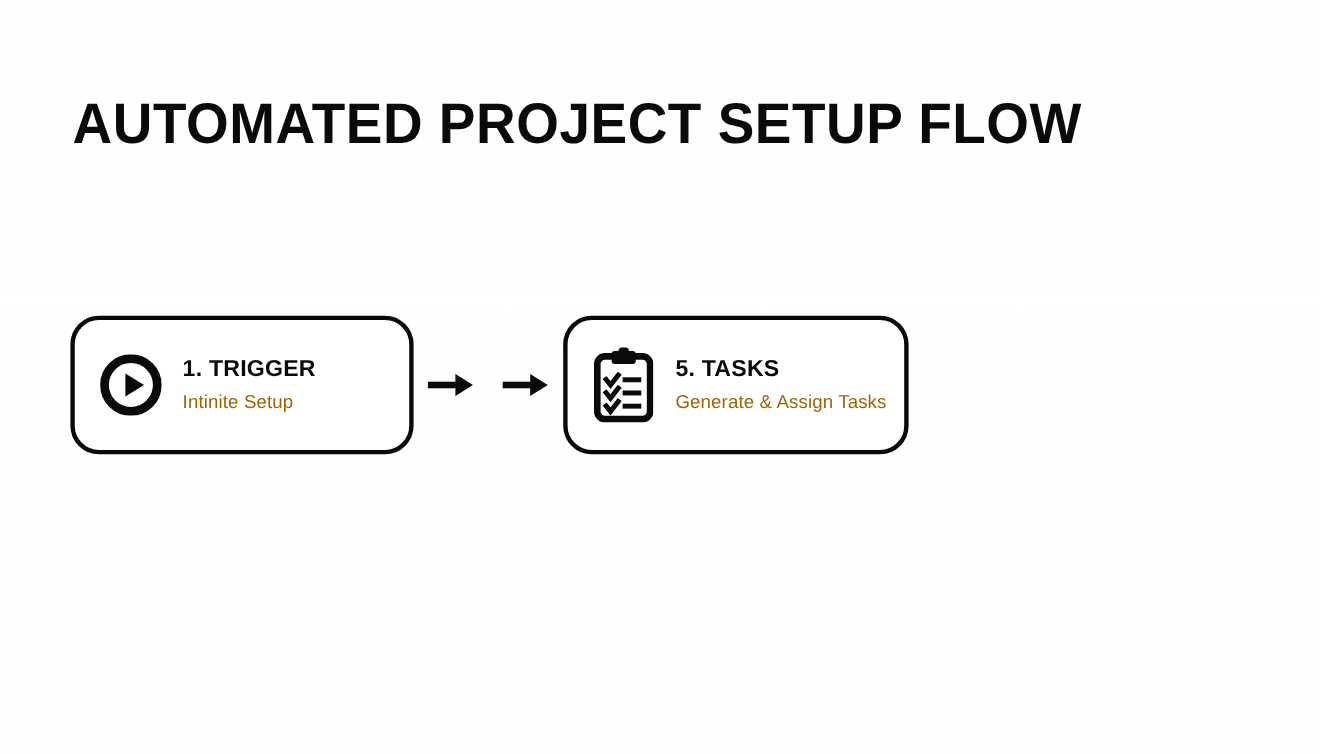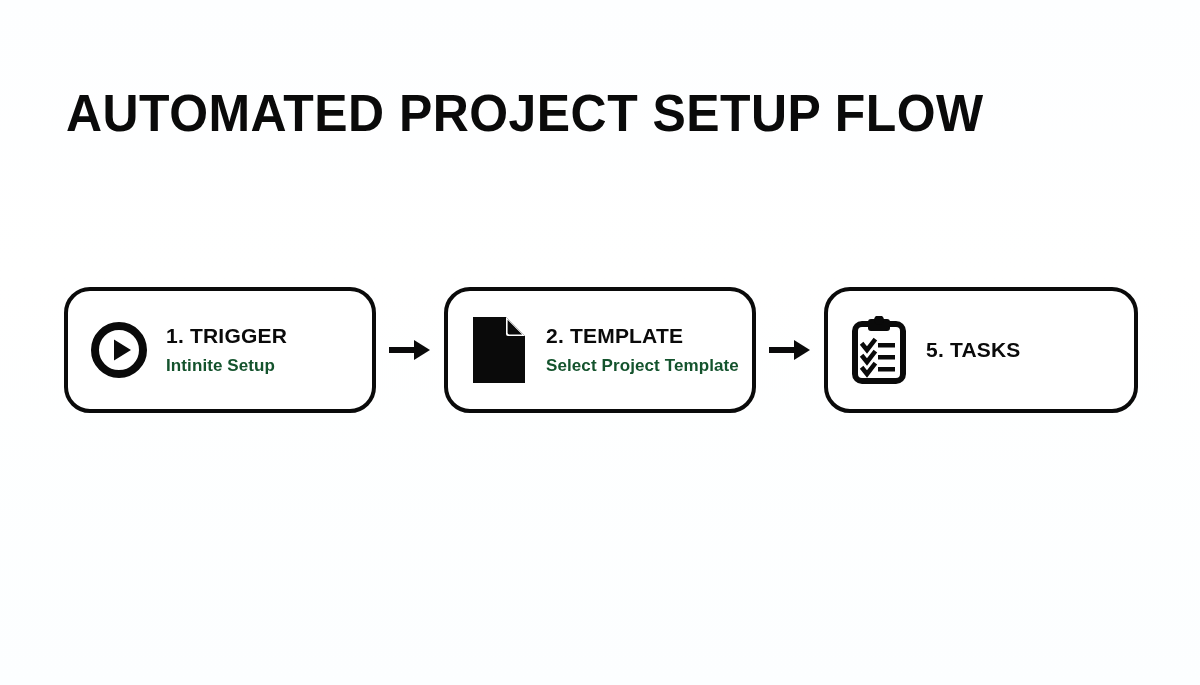--- a/index.html
+++ b/index.html
@@ -91,22 +91,22 @@
     font-size: 21px;
     font-weight: bold;
     color: #0a0a0a;
     letter-spacing: 0.2px;
     white-space: nowrap;
     font-family: "Liberation Sans Narrow", "Liberation Sans", sans-serif;
   }
 
   .card-sub {
     font-size: 17px;
-    font-weight: bold;
-    color: #14532d;
+    font-weight: normal;
+    color: #a16207;
     white-space: nowrap;
     letter-spacing: 0.1px;
   }
 
   .arrow {
     flex: 0 0 auto;
     width: 68px;
     height: 40px;
     display: flex;
     align-items: center;
@@ -139,33 +139,20 @@
       </div>
     </div>
 
     <div class="arrow">
       <svg width="44" height="26" viewBox="0 0 44 26" aria-hidden="true">
         <rect x="1" y="10" width="29" height="6" fill="#0a0a0a"></rect>
         <path d="M26 3 L42 13 L26 23 Z" fill="#0a0a0a"></path>
       </svg>
     </div>
 
-    <div class="flow-card card-2">
-      <div class="card-icon">
-        <svg width="52" height="66" viewBox="0 0 52 66" aria-hidden="true">
-          <path d="M0 0 H33 L52 19 V66 H0 Z" fill="#0a0a0a"></path>
-          <path d="M33 0 L52 19 H35 A2 2 0 0 1 33 17 Z" fill="#ffffff"></path>
-          <path d="M34.6 2.8 L49.2 17.4 H36.3 A1.7 1.7 0 0 1 34.6 15.7 Z" fill="#0a0a0a"></path>
-        </svg>
-      </div>
-      <div class="card-text">
-        <div class="card-heading">2. TEMPLATE</div>
-        <div class="card-sub">Select Project Template</div>
-      </div>
-    </div>
 
     <div class="arrow">
       <svg width="44" height="26" viewBox="0 0 44 26" aria-hidden="true">
         <rect x="1" y="10" width="29" height="6" fill="#0a0a0a"></rect>
         <path d="M26 3 L42 13 L26 23 Z" fill="#0a0a0a"></path>
       </svg>
     </div>
 
     <div class="flow-card card-3">
       <div class="card-icon">
@@ -181,17 +168,18 @@
 
           <path d="M11 41 L15 46 L22 37" fill="none" stroke="#0a0a0a" stroke-width="4.5" stroke-linecap="square" stroke-linejoin="miter"></path>
           <rect x="26" y="39" width="17" height="4.5" fill="#0a0a0a"></rect>
 
           <path d="M11 53 L15 58 L22 49" fill="none" stroke="#0a0a0a" stroke-width="4.5" stroke-linecap="square" stroke-linejoin="miter"></path>
           <rect x="26" y="51" width="17" height="4.5" fill="#0a0a0a"></rect>
         </svg>
       </div>
       <div class="card-text">
         <div class="card-heading">5. TASKS</div>
+        <div class="card-sub">Generate &amp; Assign Tasks</div>
       </div>
     </div>
 
   </div>
 </div>
 
 </body></html>

